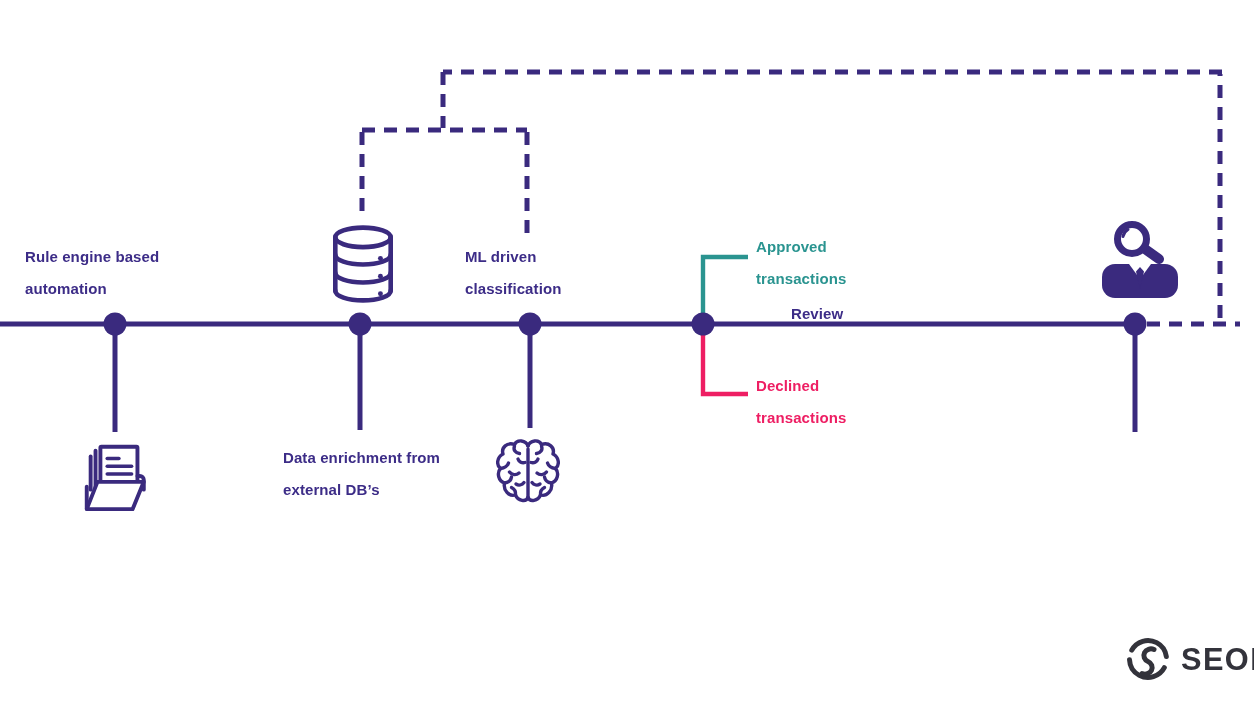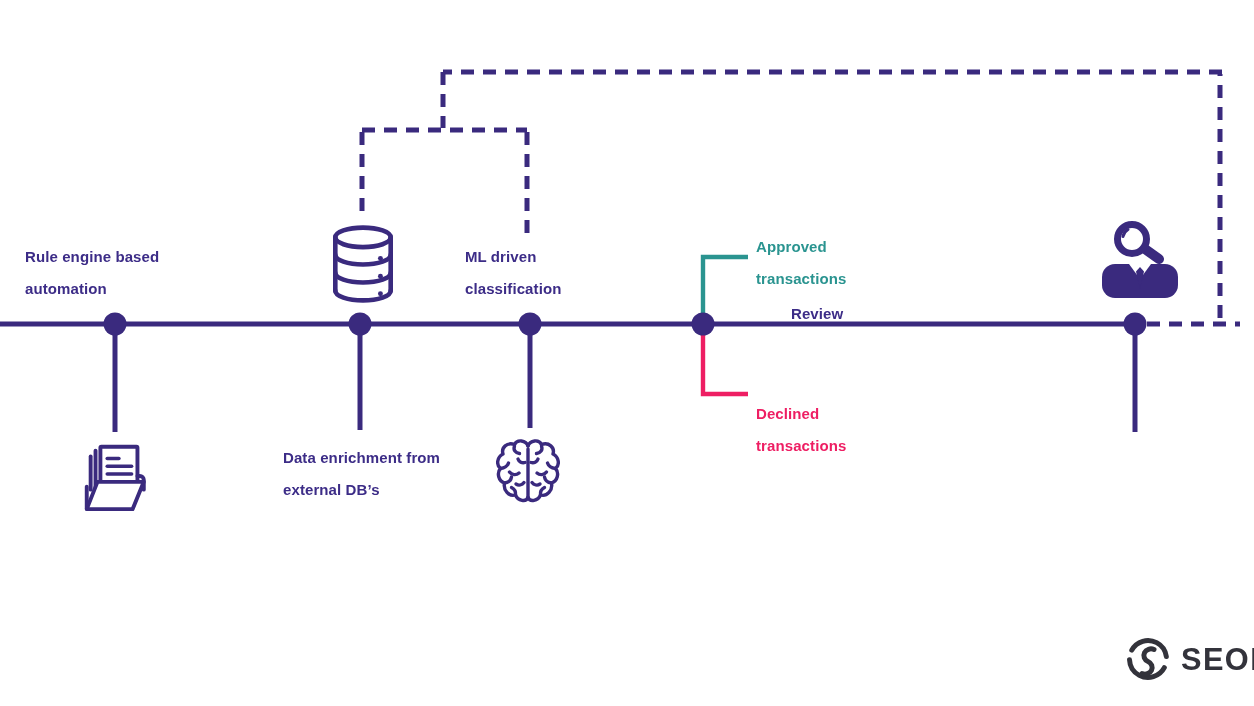--- a/index.html
+++ b/index.html
@@ -75,21 +75,21 @@
   <div class="lbl" style="left:25px;top:241px;width:190px;">Rule engine based automation</div>
 
   <div class="lbl" style="left:283px;top:442px;width:186px;">Data enrichment from external DB’s</div>
 
   <div class="lbl teal" style="left:756px;top:231px;width:128px;">Approved transactions</div>
 
   <div class="lbl" style="left:465px;top:241px;width:140px;">ML driven classification</div>
 
   <div class="lbl" style="left:757px;top:298px;width:120px;margin-left:34px;">Review</div>
 
-  <div class="lbl pink" style="left:756px;top:370px;width:128px;margin-top:28px;">Declined transactions</div>
+  <div class="lbl pink" style="left:756px;top:370px;width:128px;">Declined transactions</div>
 
 
   <svg class="icon" style="left:77px;top:437px;" width="78" height="78" viewBox="0 0 80 80">
     <g class="s-purple nofill" stroke-width="4" stroke-linejoin="round" stroke-linecap="round">
       <path d="M14,54 V20"></path>
       <path d="M19,57 V14"></path>
       <rect x="24" y="10" width="38" height="48" rx="1"></rect>
       <path d="M62,40 h2.5 a4,4 0 0 1 4,4 V54"></path>
     </g>
     <g class="s-purple" stroke-width="3.6" stroke-linecap="round">

